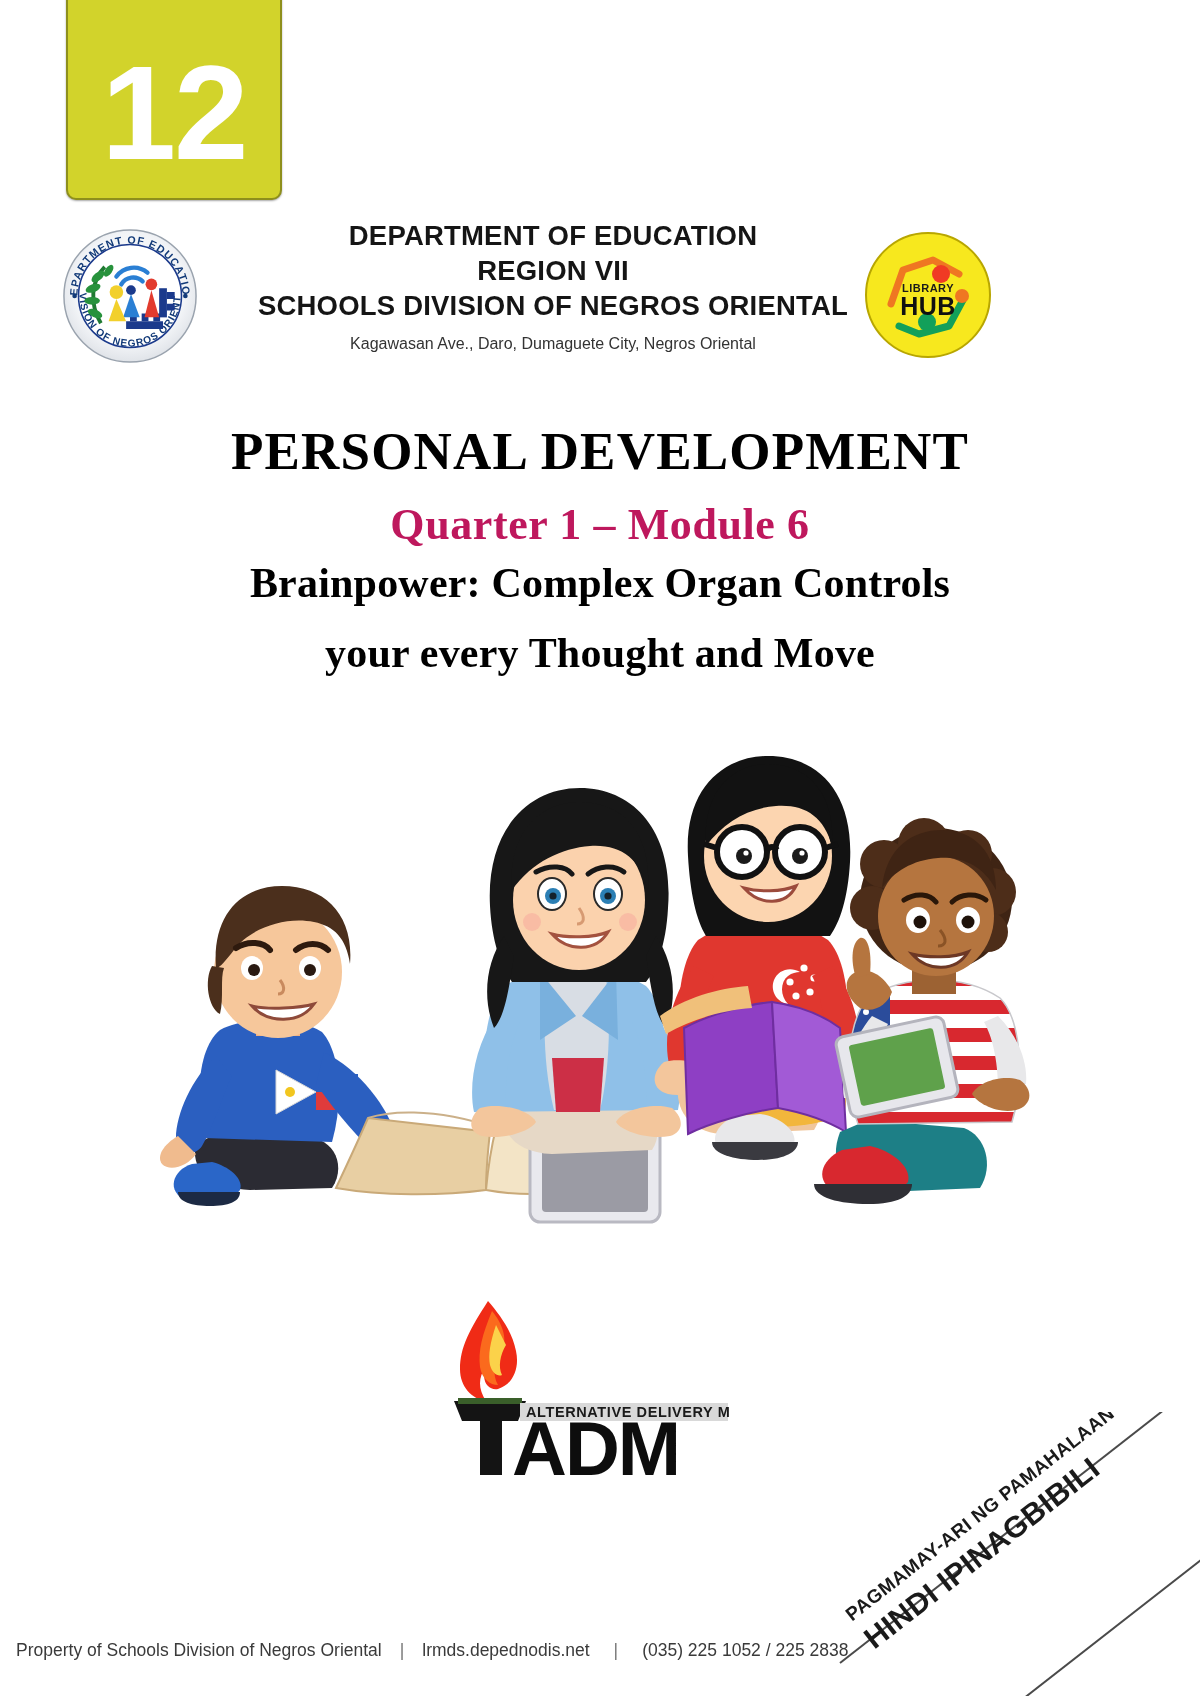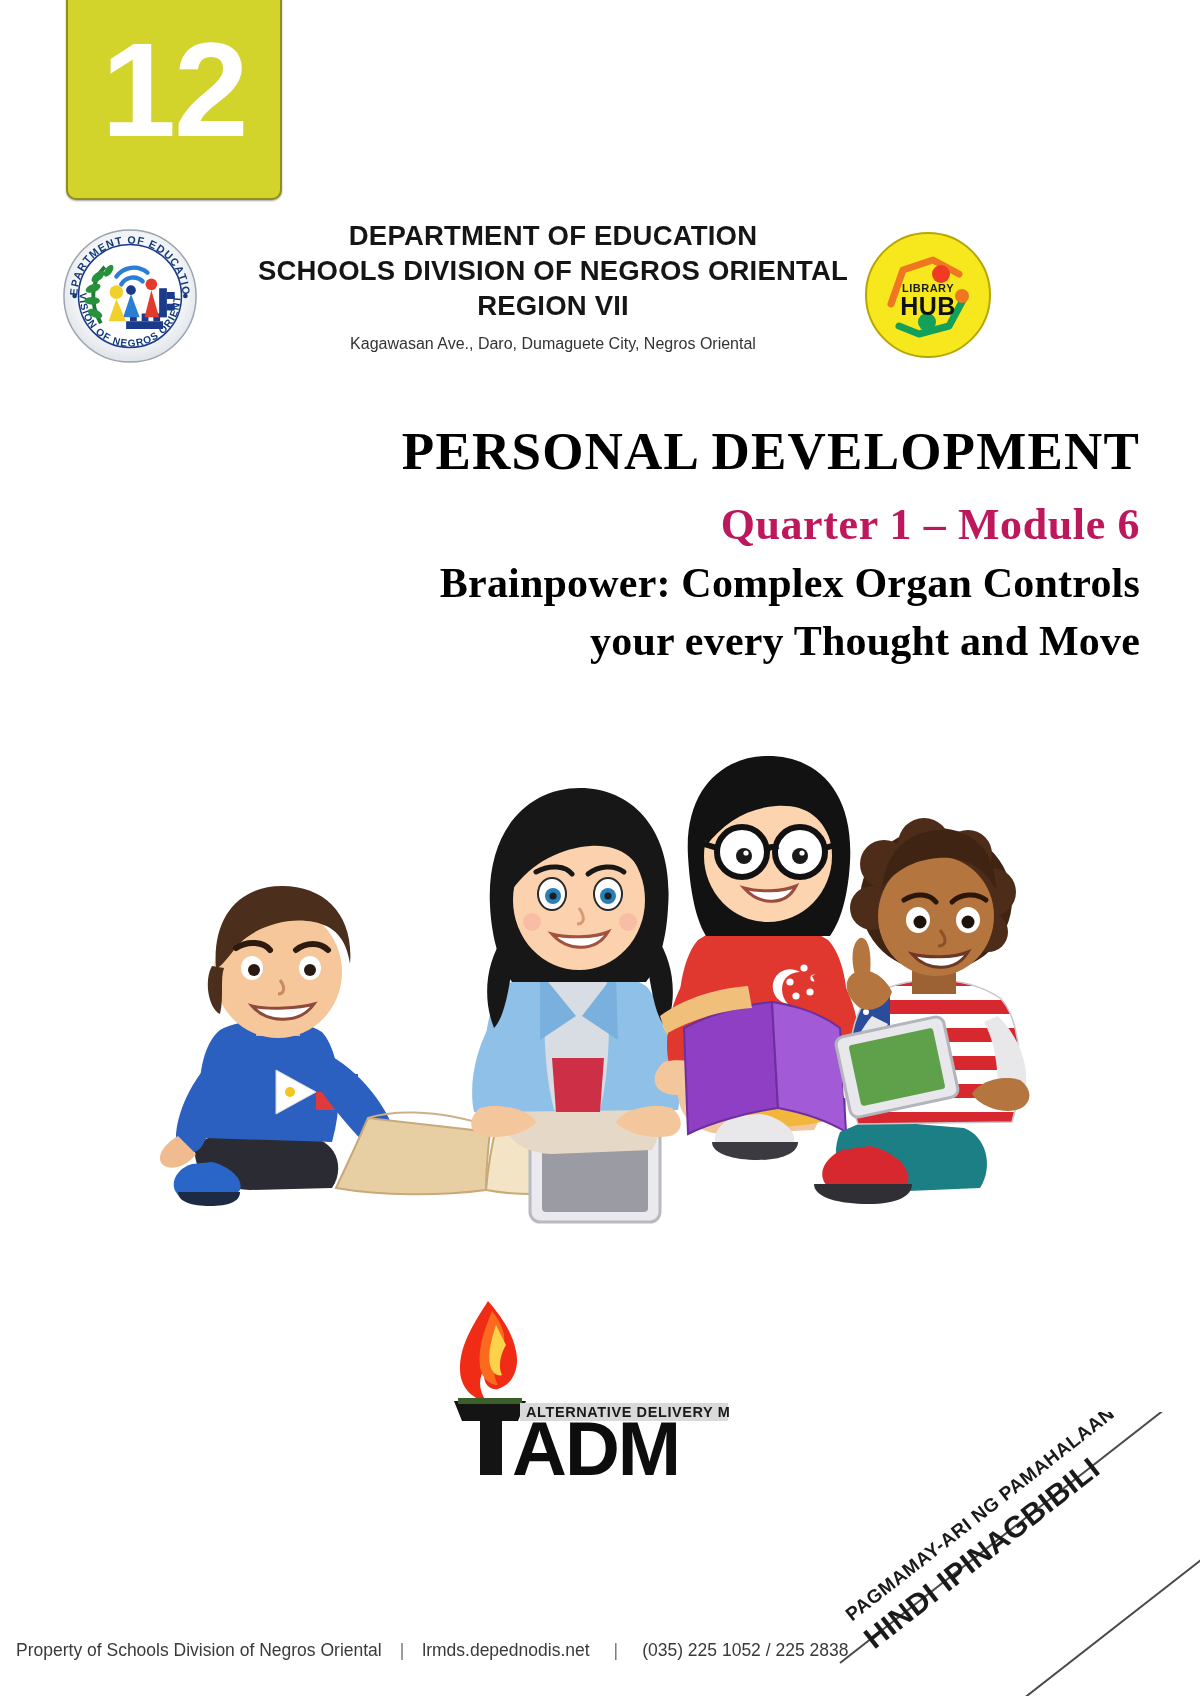--- a/index.html
+++ b/index.html
@@ -34,21 +34,21 @@
     align-items: flex-end;
     justify-content: center;
   }
   .grade-badge span {
     font-family: "Liberation Sans", sans-serif;
     font-weight: bold;
     font-size: 134px;
     line-height: 1;
     color: #ffffff;
     letter-spacing: -2px;
-    padding-bottom: 41px;
+    padding-bottom: 18px;
   }
 
   
   .deped-seal {
     position: absolute;
     left: 62px;
     top: 228px;
     width: 136px;
     height: 136px;
   }
@@ -86,21 +86,21 @@
     margin-top: 7px;
     white-space: nowrap;
   }
 
   
   .title-block {
     position: absolute;
     left: 60px;
     top: 420px;
     width: 1080px;
-    text-align: right;
+    text-align: center;
   }
   .t-main {
     font-family: "Liberation Serif", serif;
     font-weight: bold;
     font-size: 53px;
     line-height: 62px;
     letter-spacing: 1.2px;
     color: #000;
   }
   .t-sub {
@@ -263,22 +263,22 @@
       <path d="M71 68 L63 92 L80 92 Z" fill="#2a7fd4"></path>
       <circle cx="56" cy="66" r="7" fill="#f2d02c"></circle>
       <path d="M56 73 L48 96 L66 96 Z" fill="#f2d02c"></path>
       <circle cx="92" cy="58" r="6" fill="#e23b2e"></circle>
       <path d="M92 64 L85 92 L100 92 Z" fill="#e23b2e"></path>
     </svg>
   </div>
 
   <div class="header-text">
     <div class="hline">DEPARTMENT OF EDUCATION</div>
+    <div class="hline">REGION VII</div>
     <div class="hline">SCHOOLS DIVISION OF NEGROS ORIENTAL</div>
-    <div class="hline">REGION VII</div>
     <div class="addr">Kagawasan Ave., Daro, Dumaguete City, Negros Oriental</div>
   </div>
 
   <div class="libhub-logo">
     <svg viewBox="0 0 130 130" width="130" height="130" aria-hidden="true">
       <circle cx="65" cy="65" r="62" fill="#f7e81e" stroke="#b8a600" stroke-width="2"></circle>
       <g fill="none" stroke-width="7" stroke-linecap="round" stroke-linejoin="round">
         <path d="M28 74 L40 40 L70 30 L96 44" stroke="#ef7722"></path>
         <path d="M36 96 L56 104 L86 96 L100 70" stroke="#12a05a"></path>
       </g>
@@ -287,21 +287,21 @@
       <circle cx="99" cy="66" r="7" fill="#ef7722"></circle>
       <text x="65" y="62" text-anchor="middle" font-family="'Liberation Sans', sans-serif" font-size="11" font-weight="bold" fill="#1a1a1a" letter-spacing="0.5">LIBRARY</text>
       <text x="65" y="85" text-anchor="middle" font-family="'Liberation Sans', sans-serif" font-size="25" font-weight="bold" fill="#111111" letter-spacing="0.5">HUB</text>
     </svg>
   </div>
 
   <div class="title-block">
     <div class="t-main">PERSONAL DEVELOPMENT</div>
     <div class="t-sub">Quarter 1 – Module 6</div>
     <div class="t-topic">Brainpower: Complex Organ Controls</div>
-    <div class="t-topic" style="margin-top:0">your every Thought and Move</div>
+    <div class="t-topic" style="margin-top:12px">your every Thought and Move</div>
   </div>
 
   <div class="illustration">
     <svg viewBox="0 0 1000 520" width="1000" height="520" aria-hidden="true">
 
       <g>
 
         <path d="M96 404 C90 430 110 448 150 450 L232 448 C244 430 238 408 220 400 L120 392 Z" fill="#2b2b33"></path>
 
         <path d="M92 424 C72 430 66 452 86 460 C104 466 132 462 140 450 C144 438 128 426 112 422 Z" fill="#2a66c8"></path>

